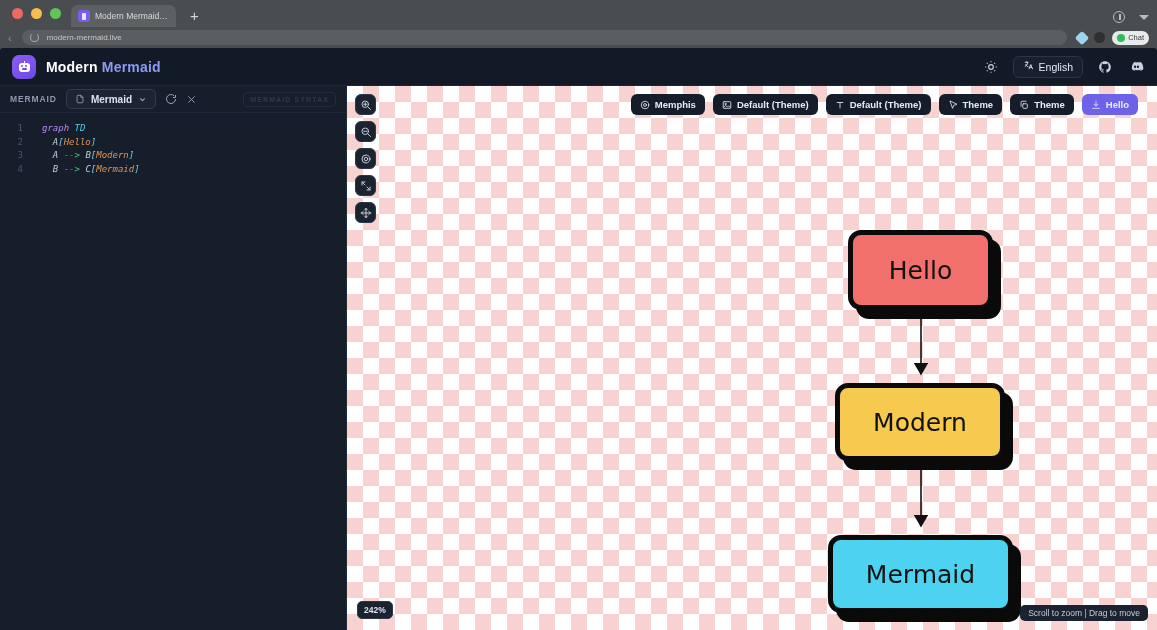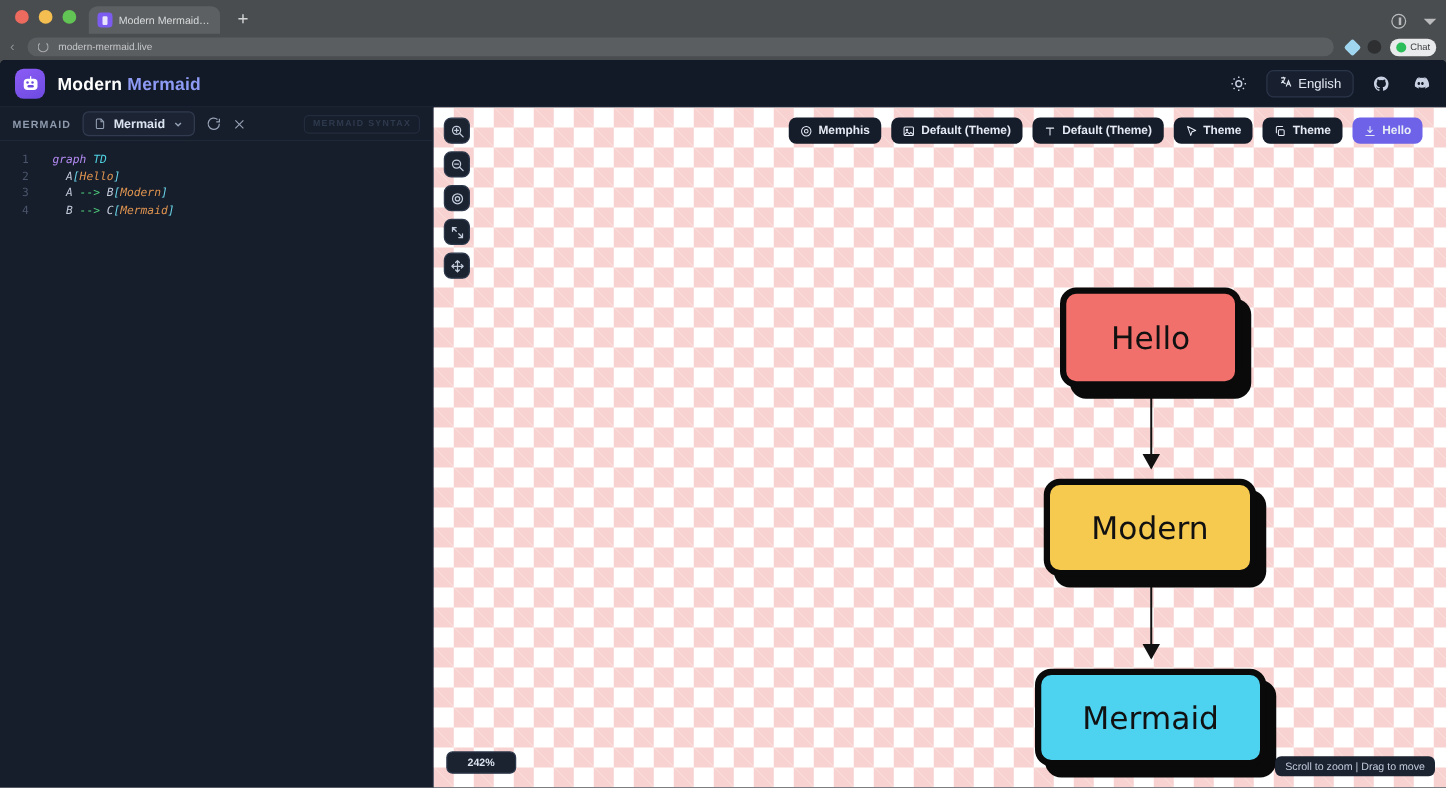--- a/index.html
+++ b/index.html
@@ -224,21 +224,21 @@
     display: flex; align-items: center; gap: 5px;
     height: 21px; padding: 0 9px; border-radius: 6px;
     background: #151c2a; color: #e6ebf5; font-size: 9.5px; font-weight: bold;
     white-space: nowrap;
   }
   .ct-btn.primary { background: #6d62e8; }
   .zoom-pill {
     position: absolute; left: 10px; bottom: 11px;
     background: #1b2331; color: #dde4f0;
     font-size: 8.5px; font-weight: bold;
-    padding: 3px 16px; border-radius: 5px;
+    padding: 3px 6px; border-radius: 5px;
     border: 1px solid #2d384b;
   }
   .hint-pill {
     position: absolute; right: 9px; bottom: 9px;
     background: #1b2331; color: #c3ccdb;
     font-size: 8.5px; padding: 3px 8px; border-radius: 5px;
   }
 
   
   .diagram {

